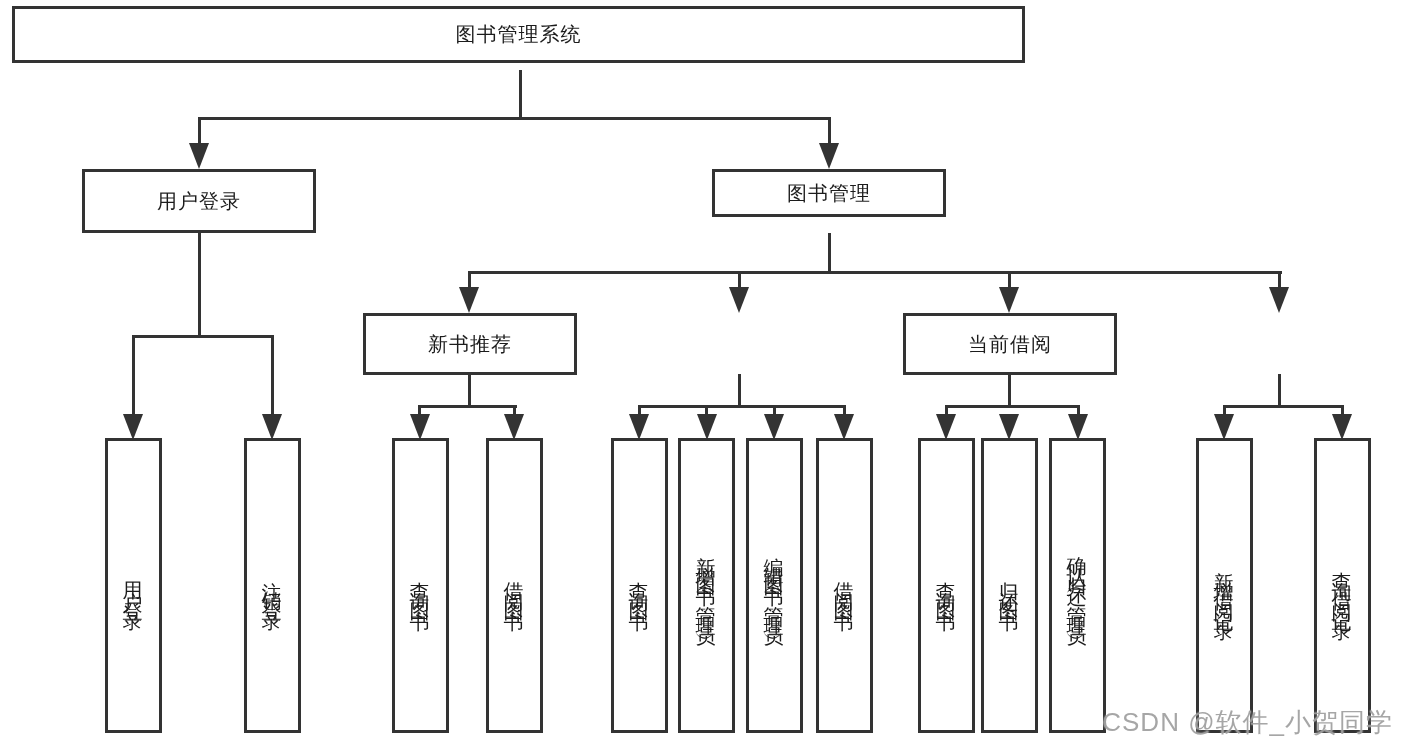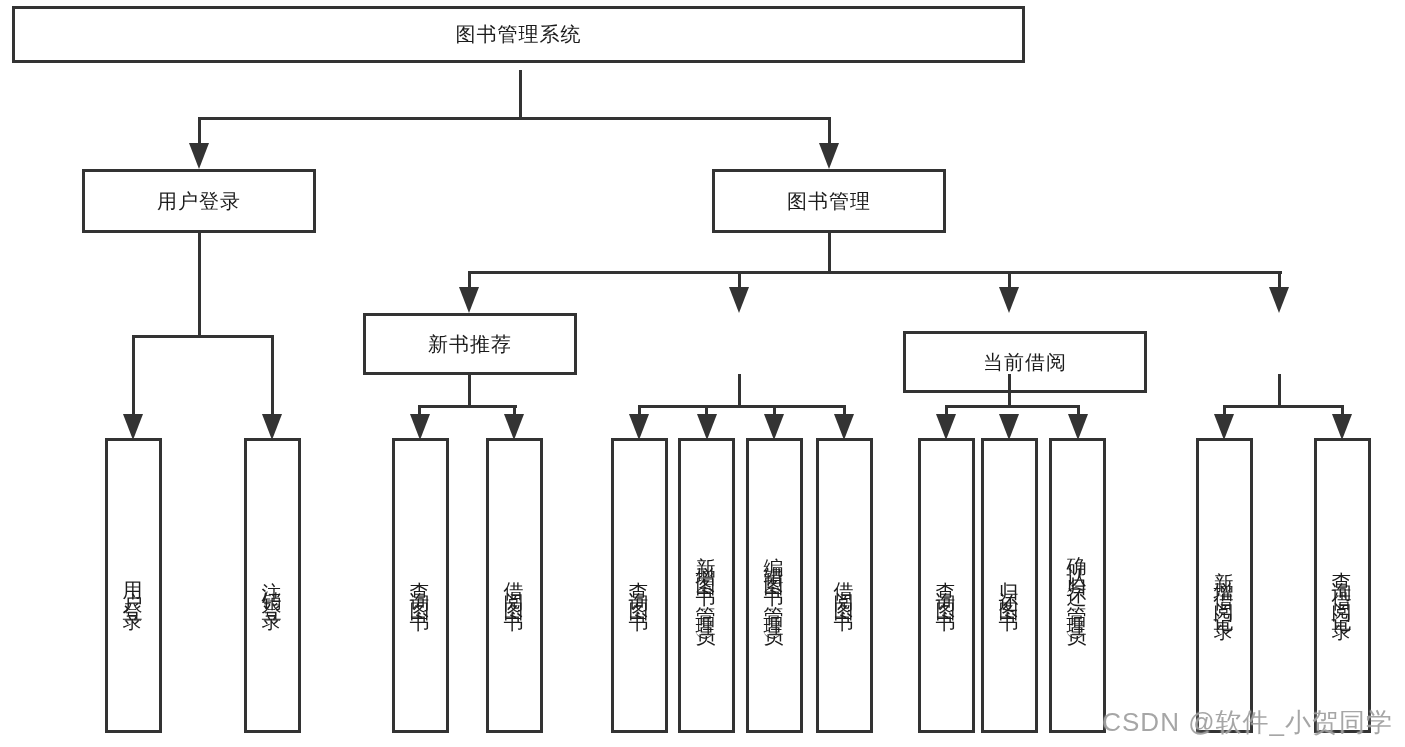--- a/index.html
+++ b/index.html
@@ -39,28 +39,28 @@
 
 <div class="canvas">
 
   <div class="box" style="left:12px;top:6px;width:1013px;height:57px;">
     <span>图书管理系统</span>
   </div>
 
   <div class="box" style="left:82px;top:169px;width:234px;height:64px;">
     <span>用户登录</span>
   </div>
-  <div class="box" style="left:712px;top:169px;width:234px;height:64px;">
+  <div class="box" style="left:712px;top:169px;width:234px;height:48px;">
     <span>图书管理</span>
   </div>
 
   <div class="box" style="left:363px;top:313px;width:214px;height:62px;">
     <span>新书推荐</span>
   </div>
-  <div class="box" style="left:903px;top:331px;width:244px;height:62px;">
+  <div class="box" style="left:903px;top:313px;width:214px;height:62px;">
     <span>当前借阅</span>
   </div>
 
   <div class="vbox" style="left:105px;">
     <span class="vtext">用户登录</span>
   </div>
   <div class="vbox" style="left:244px;">
     <span class="vtext">注销登录</span>
   </div>
   <div class="vbox" style="left:392px;">

